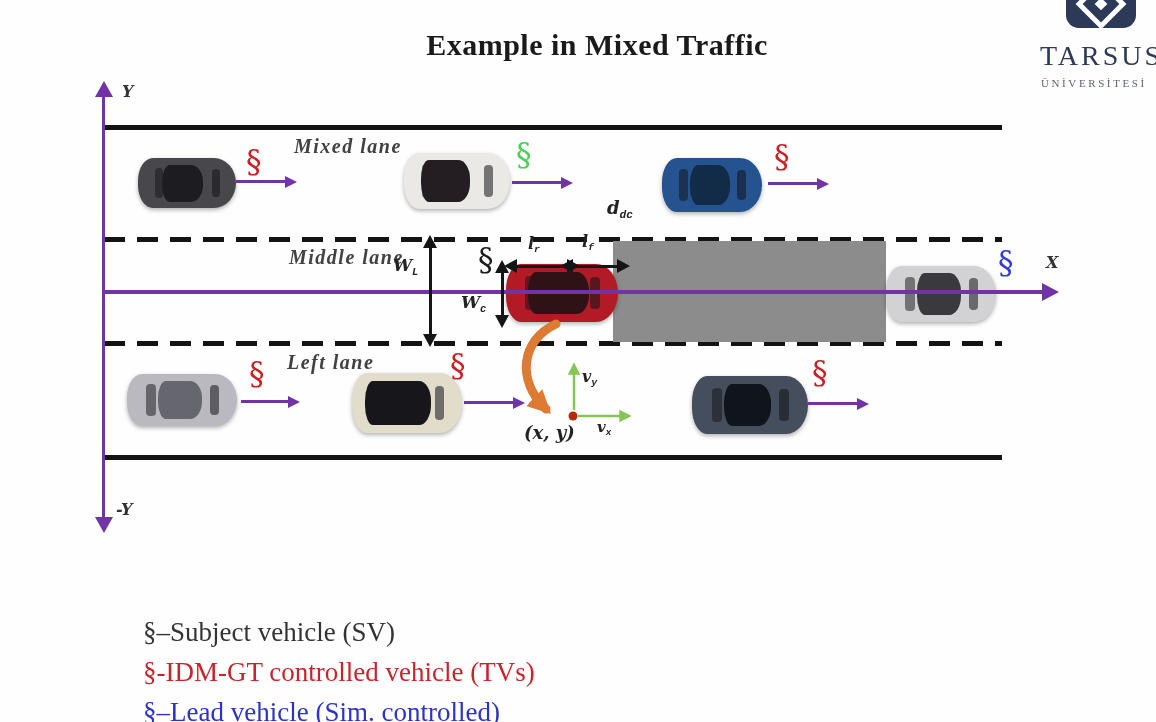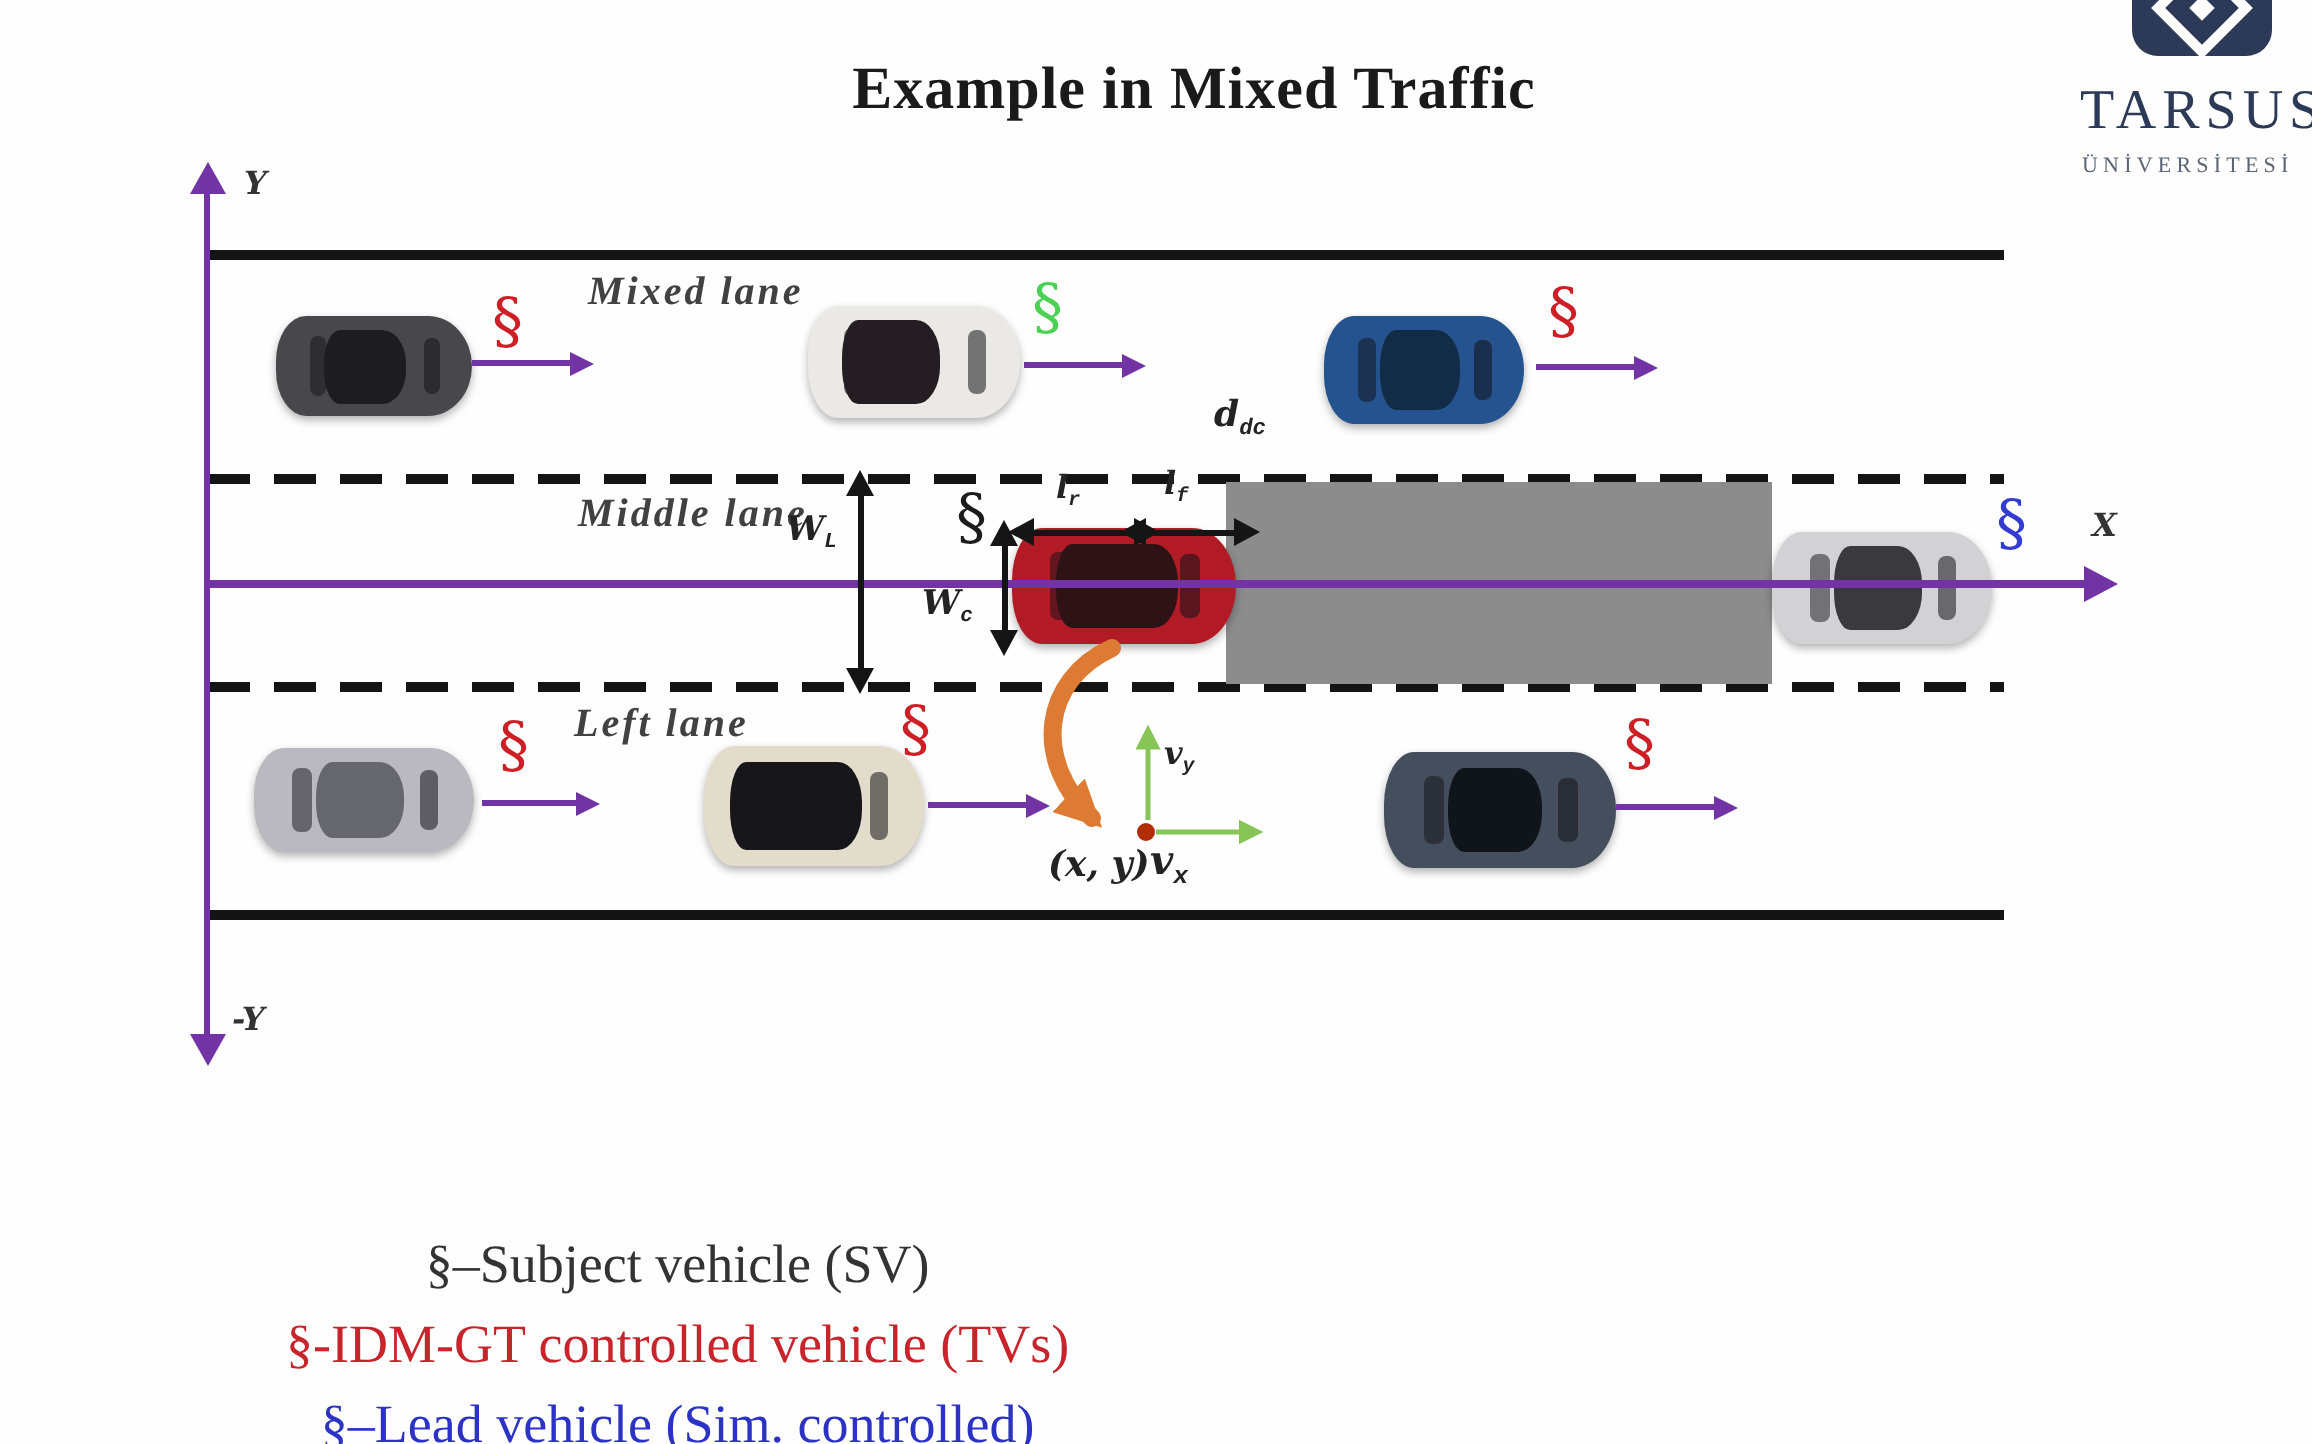--- a/index.html
+++ b/index.html
@@ -64,21 +64,21 @@
   .car .body{position:absolute;inset:0;background:var(--body);
              border-radius:15px 22px 22px 15px / 45% 50% 50% 45%;}
   .car .rw{position:absolute;left:17%;top:20%;bottom:20%;width:9%;background:rgba(18,18,24,.5);border-radius:4px;}
   .car .roof{position:absolute;left:var(--roof-l,28%);right:var(--roof-r,32%);top:13%;bottom:13%;
              background:var(--roof);border-radius:8px 12px 12px 8px / 45% 45% 45% 45%;}
   .car .ws{position:absolute;right:16%;top:22%;bottom:22%;width:9%;background:rgba(18,18,24,.55);border-radius:4px;}
   
   .overlay{position:absolute;left:0;top:0;z-index:5;pointer-events:none;}
   
   .legend{position:absolute;left:143px;top:617px;z-index:6;}
-  .legend-line{height:40px;font-size:27px;white-space:nowrap;text-align:center;}
+  .legend-line{height:40px;font-size:27px;white-space:nowrap;}
 </style>
 </head>
 <body>
 
 <div id="slide">
 
   <div class="title">Example in Mixed Traffic</div>
 
   <div class="logo-icon">
     <div class="dia-outer"></div>
@@ -176,21 +176,21 @@
   <div class="dv" style="left:501px;top:272px;height:44px"></div>
   <div class="dh" style="left:516px;top:265px;width:52px"></div>
   <div class="dh" style="left:572px;top:265px;width:46px"></div>
 
   <div class="math" style="left:607px;top:197px;font-size:18px"><span>d</span><sub>dc</sub></div>
   <div class="math" style="left:393px;top:255px;font-size:17px"><span>W</span><sub>L</sub></div>
   <div class="math" style="left:461px;top:292px;font-size:17px"><span>W</span><sub>c</sub></div>
   <div class="math" style="left:528px;top:234px;font-size:16px"><span>l</span><sub>r</sub></div>
   <div class="math" style="left:582px;top:232px;font-size:16px"><span>l</span><sub>f</sub></div>
   <div class="math" style="left:582px;top:367px;font-size:16px"><span>v</span><sub>y</sub></div>
-  <div class="math" style="left:575px;top:418px;font-size:20px"><span>v</span><sub>x</sub></div>
+  <div class="math" style="left:597px;top:418px;font-size:15px"><span>v</span><sub>x</sub></div>
   <div class="math" style="left:524px;top:422px;font-size:18px;font-weight:600">(x, y)</div>
 
   <svg class="overlay" width="1156" height="722" viewBox="0 0 1156 722">
     <defs>
       <marker id="oarr" viewBox="0 0 10 10" refX="7" refY="5" markerWidth="2.6" markerHeight="2.6" orient="auto">
         <path d="M0,0 L10,5 L0,10 Z" fill="#dd7a33"></path>
       </marker>
       <marker id="garr" viewBox="0 0 10 10" refX="7" refY="5" markerWidth="5" markerHeight="5" orient="auto">
         <path d="M0,0 L10,5 L0,10 Z" fill="#86c556"></path>
       </marker>

